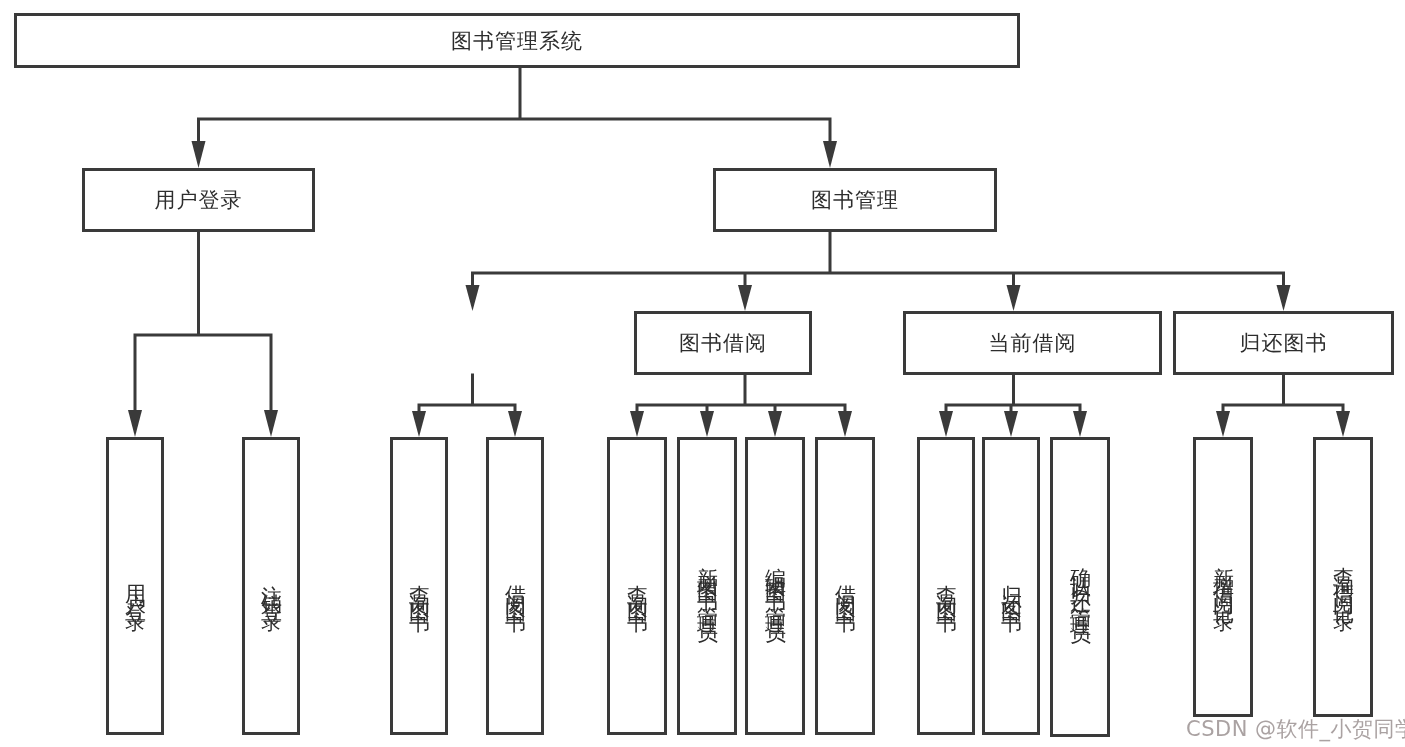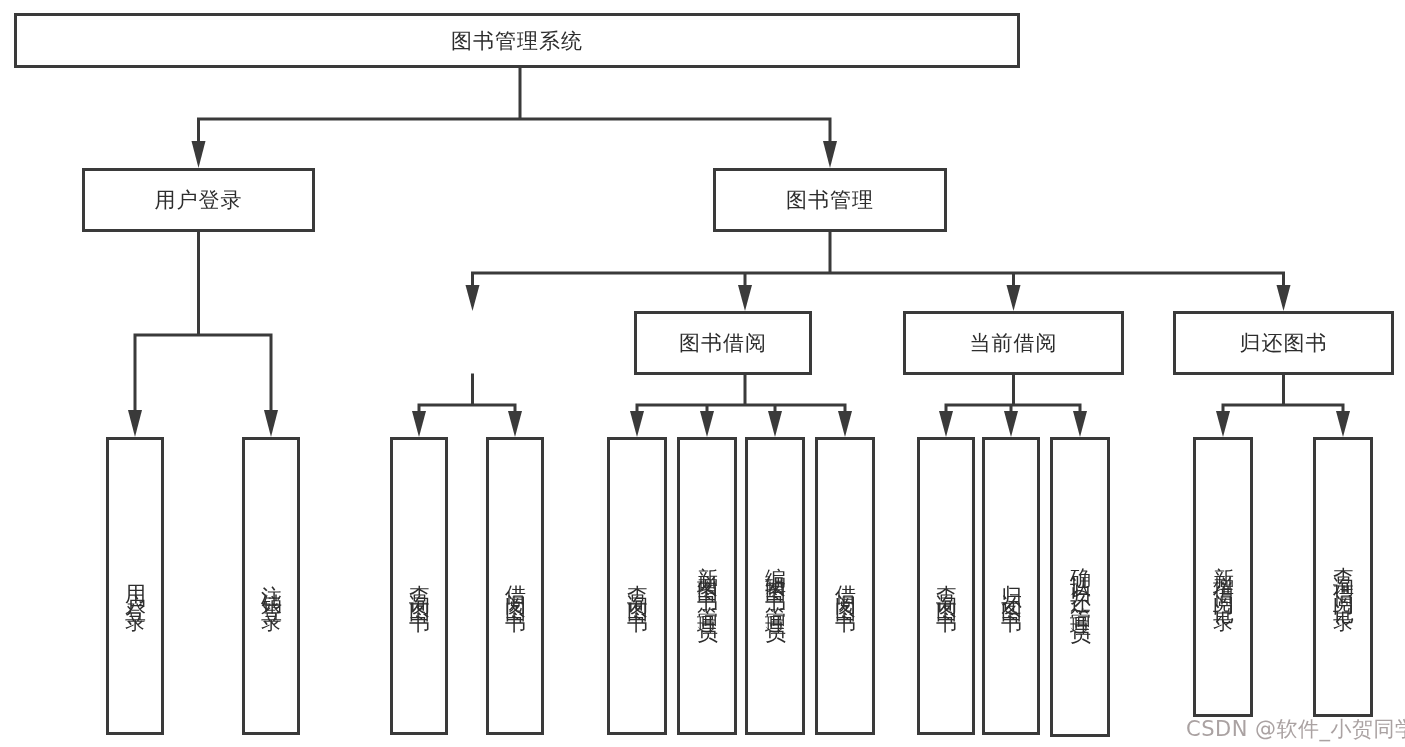--- a/index.html
+++ b/index.html
@@ -81,28 +81,28 @@
     </g>
   </svg>
 
   <div class="box hbox" style="left:14px;top:13px;width:1006px;height:55px">
     <span>图书管理系统</span>
   </div>
 
   <div class="box hbox" style="left:82px;top:168px;width:233px;height:64px">
     <span>用户登录</span>
   </div>
-  <div class="box hbox" style="left:713px;top:168px;width:234px;height:64px">
+  <div class="box hbox" style="left:713px;top:168px;width:284px;height:64px">
     <span>图书管理</span>
   </div>
 
   <div class="box hbox" style="left:634px;top:311px;width:178px;height:64px">
     <span>图书借阅</span>
   </div>
-  <div class="box hbox" style="left:903px;top:311px;width:221px;height:64px">
+  <div class="box hbox" style="left:903px;top:311px;width:259px;height:64px">
     <span>当前借阅</span>
   </div>
   <div class="box hbox" style="left:1173px;top:311px;width:221px;height:64px">
     <span>归还图书</span>
   </div>
 
   <div class="box vbox" style="left:106px;top:437px;width:58px;height:298px">
     <span class="vtext">用户登录</span>
   </div>
   <div class="box vbox" style="left:242px;top:437px;width:58px;height:298px">

